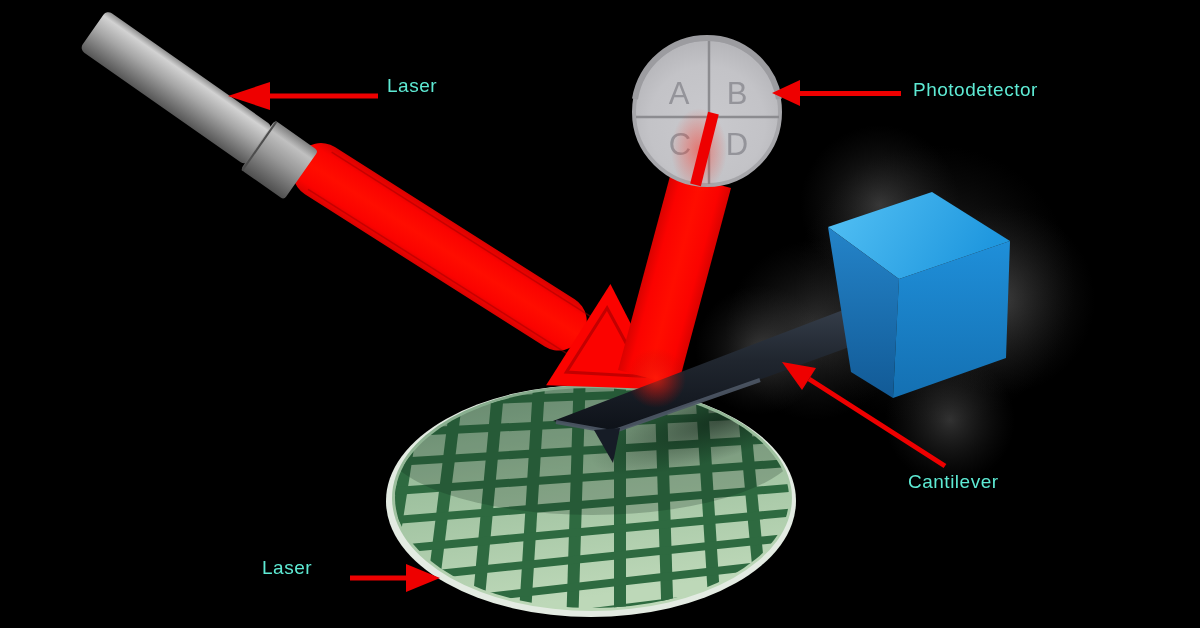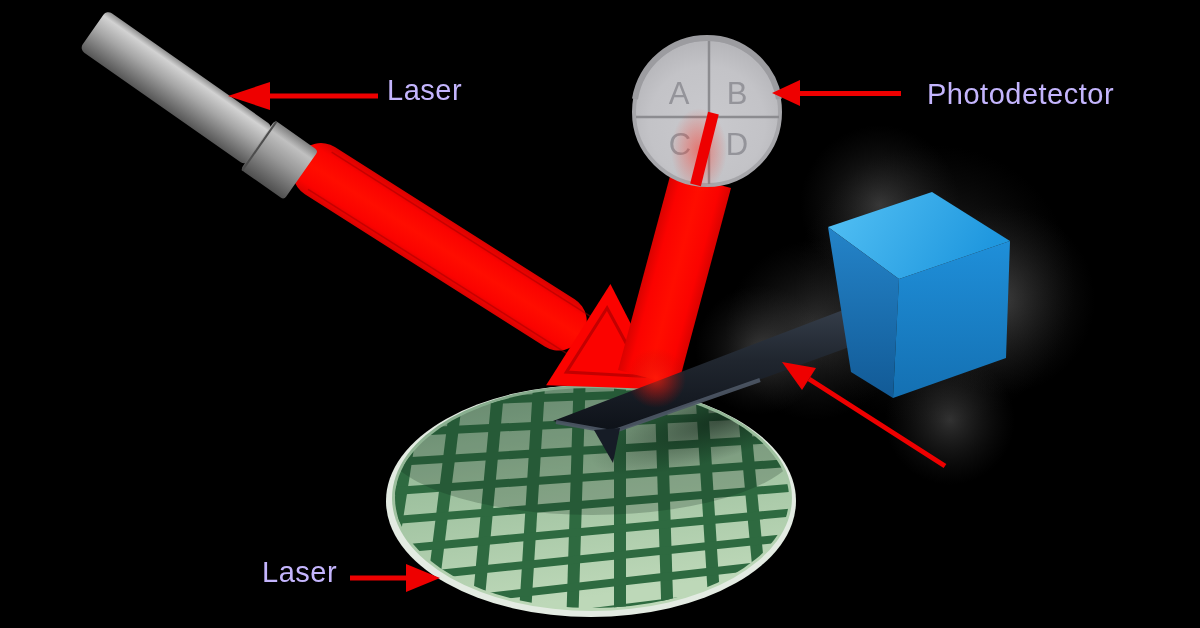--- a/index.html
+++ b/index.html
@@ -6,22 +6,22 @@
   .stage{
     position:relative;
     width:1200px;height:628px;
     background:#000;
     overflow:hidden;
     font-family:"Liberation Sans", sans-serif;
   }
   .stage svg{position:absolute;left:0;top:0;}
   .diagram-label{
     position:absolute;
-    color:#c4b5fd;
-    font-size:29px;
+    color:#5eead4;
+    font-size:19px;
     line-height:1;
     white-space:nowrap;
     letter-spacing:0.5px;
   }
 </style>
 </head>
 <body>
 
 <div class="stage">
 
@@ -211,15 +211,16 @@
       <polygon points="782,362 816,368 802,390" stroke="none"></polygon>
     </g>
     <g>
       <line x1="350" y1="578" x2="407" y2="578" stroke-width="5"></line>
       <polygon points="440,578 406,564 406,592" stroke="none"></polygon>
     </g>
   </g>
 </svg>
 
   <div class="diagram-label" style="left:387px; top:76px;">Laser</div>
-  <div class="diagram-label" style="left:913px; top:80px;margin-left:14px;">Photodetector</div>
+  <div class="diagram-label" style="left:913px; top:80px;">Photodetector</div>
+  <div class="diagram-label" style="left:908px; top:472px;">Cantilever</div>
   <div class="diagram-label" style="left:262px; top:558px;">Laser</div>
 </div>
 
 </body></html>

